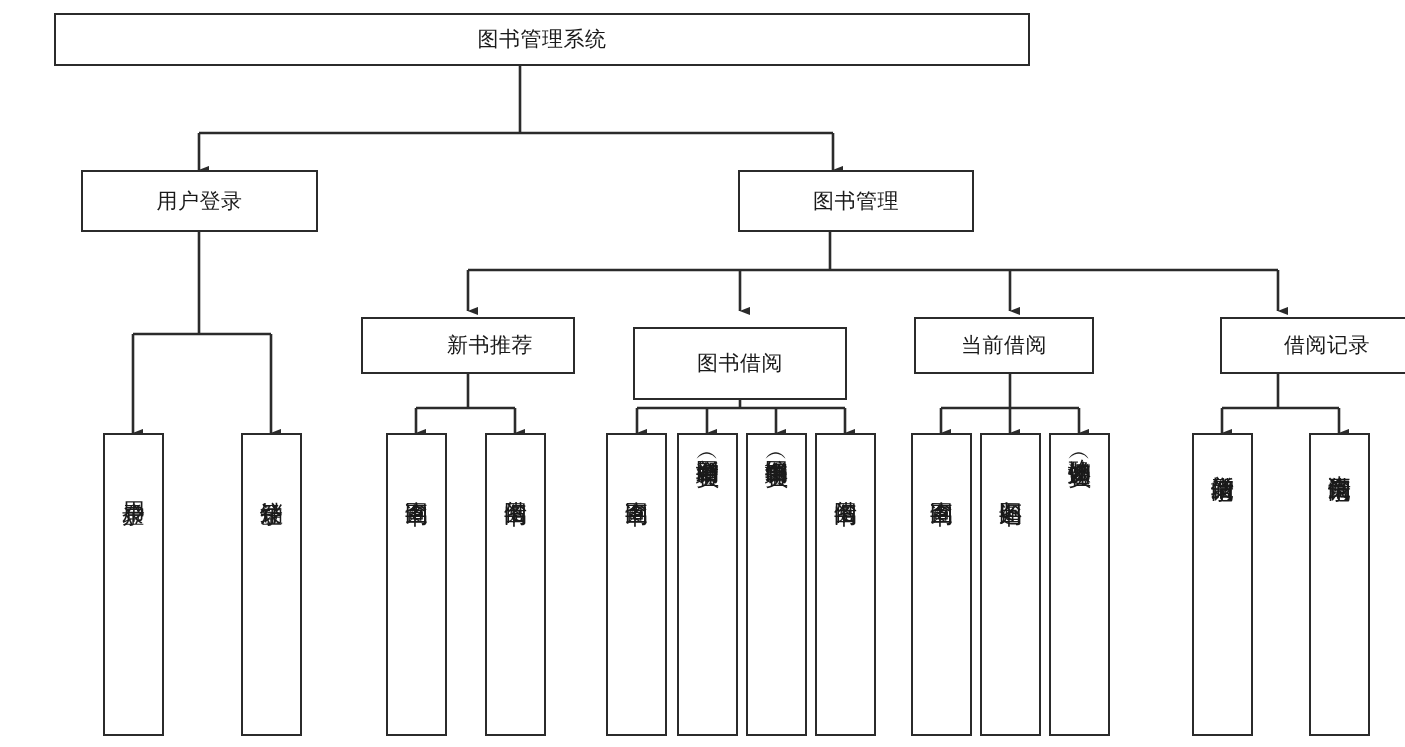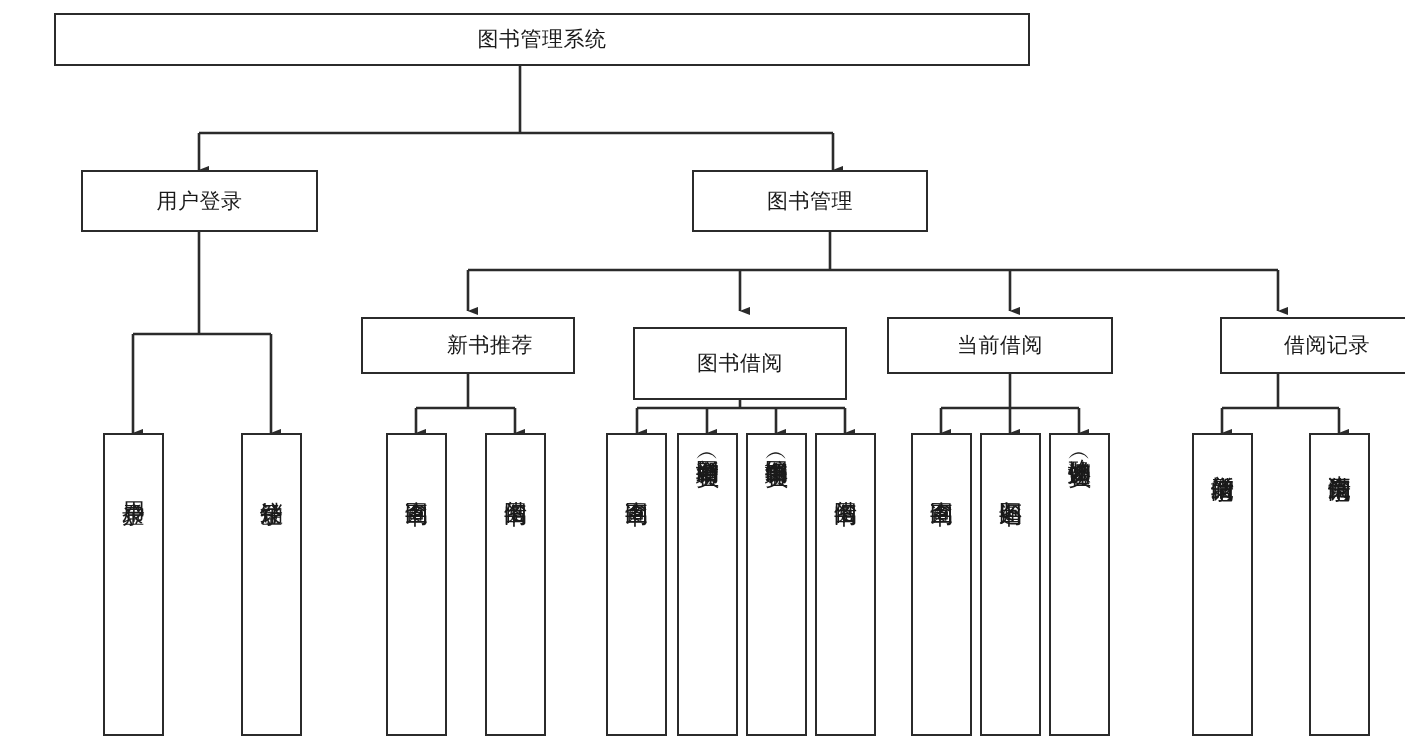--- a/index.html
+++ b/index.html
@@ -132,31 +132,31 @@
     </g>
   </svg>
 
   <div class="node horizontal" style="left:18px; top:13px; width:976px; height:53px;margin-left:36px;">
     <span class="node-label">图书管理系统</span>
   </div>
 
   <div class="node horizontal" style="left:81px; top:170px; width:237px; height:62px;">
     <span class="node-label">用户登录</span>
   </div>
-  <div class="node horizontal" style="left:692px; top:170px; width:236px; height:62px;">
+  <div class="node horizontal" style="left:738px; top:170px; width:236px; height:62px;">
     <span class="node-label">图书管理</span>
   </div>
 
   <div class="node horizontal" style="left:361px; top:317px; width:214px; height:57px;padding-left:44px;">
     <span class="node-label">新书推荐</span>
   </div>
   <div class="node horizontal" style="left:633px; top:327px; width:214px; height:73px;">
     <span class="node-label">图书借阅</span>
   </div>
-  <div class="node horizontal" style="left:887px; top:317px; width:226px; height:57px;">
+  <div class="node horizontal" style="left:914px; top:317px; width:180px; height:57px;">
     <span class="node-label">当前借阅</span>
   </div>
   <div class="node horizontal" style="left:1220px; top:317px; width:214px; height:57px;">
     <span class="node-label">借阅记录</span>
   </div>
 
   <div class="node vertical mid" style="left:103px; top:433px; width:61px; height:303px;">
     <span class="node-label">用户登录</span>
   </div>
   <div class="node vertical mid" style="left:241px; top:433px; width:61px; height:303px;">

